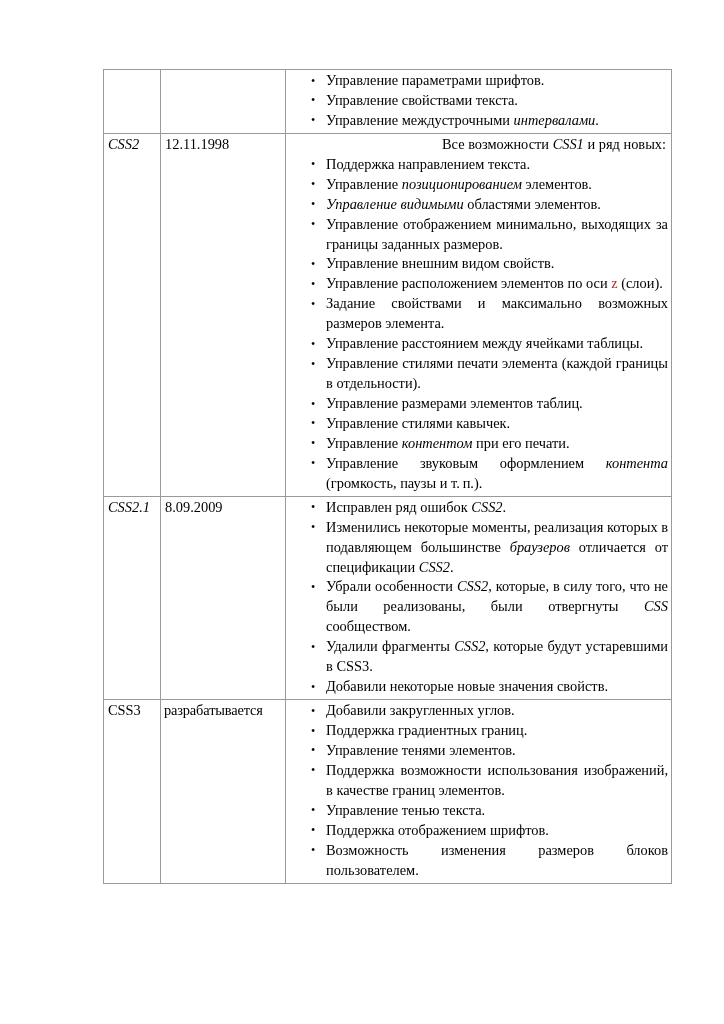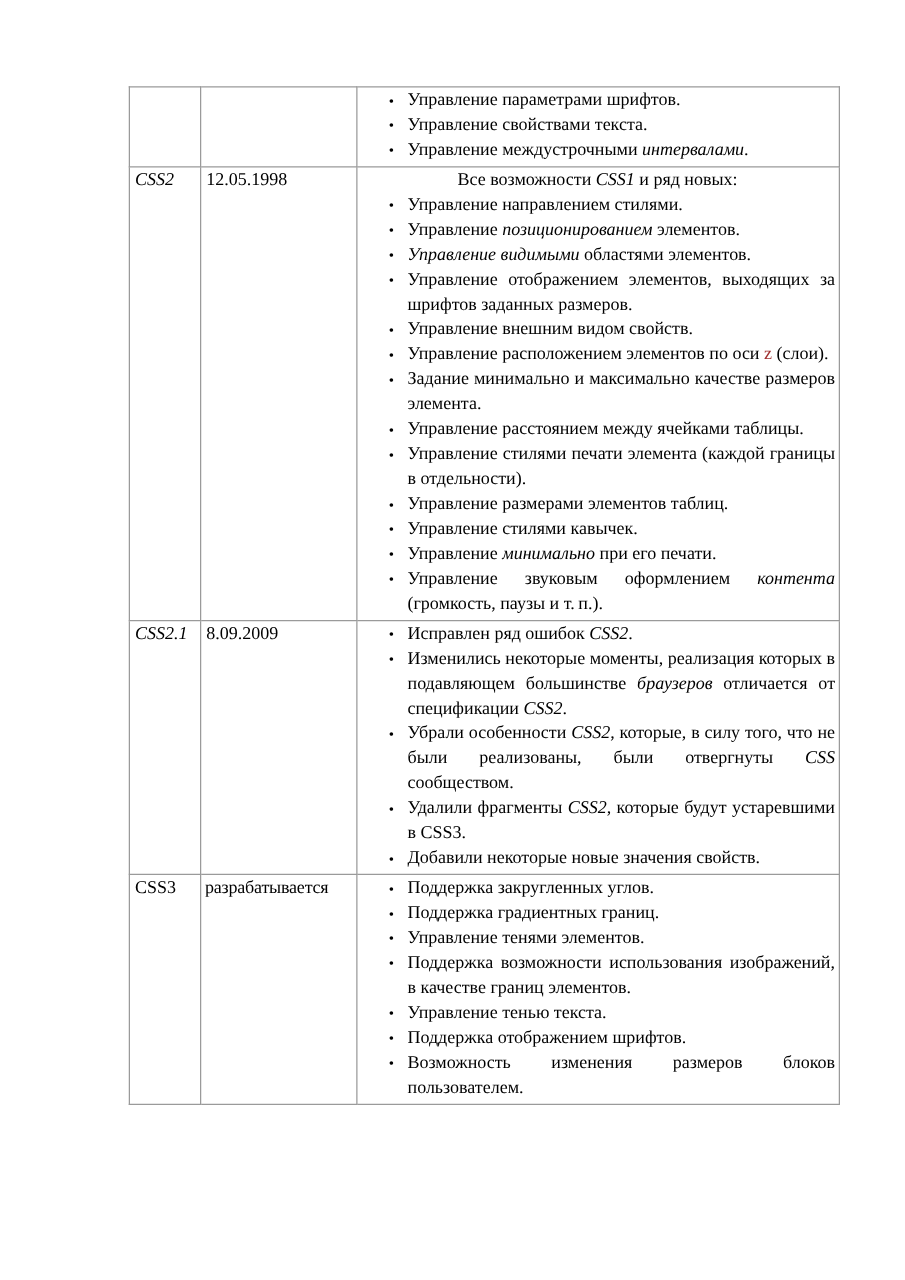--- a/index.html
+++ b/index.html
@@ -60,21 +60,21 @@
   }
   .cell-date.squeeze {
     letter-spacing: -0.15px;
     padding-left: 3px;
     padding-right: 1px;
   }
 
   .intro-line {
     margin: 0 0 0 0;
     padding: 0 2px 0 0;
-    text-align: center;
+    text-align: right;
   }
 
   ul.bullets {
     list-style: none;
     margin: 0;
     padding: 0;
   }
   ul.bullets > li {
     position: relative;
     padding-left: 36px;
@@ -140,59 +140,59 @@
               </li>
             <li>
                 <span class="txt">Управление междустрочными <i>интервалами</i>.</span>
               </li>
           </ul>
         </td>
       </tr>
 
       <tr>
         <td class="cell-version">CSS2</td>
-        <td class="cell-date">12.05.1998</td>
+        <td class="cell-date">12.11.1998</td>
         <td class="cell-desc">
           <div class="intro-line">Все возможности <i>CSS1</i> и ряд новых:</div>
           <ul class="bullets">
             <li>
-                <span class="txt">Управление направлением стилями.</span>
+                <span class="txt">Поддержка направлением текста.</span>
               </li>
             <li>
                 <span class="txt">Управление <i>позиционированием</i> элементов.</span>
               </li>
             <li>
                 <span class="txt"><i>Управление видимыми</i> областями элементов.</span>
               </li>
             <li>
-                <span class="txt">Управление отображением элементов, выходящих за шрифтов заданных размеров.</span>
+                <span class="txt">Управление отображением минимально, выходящих за границы заданных размеров.</span>
               </li>
             <li>
                 <span class="txt">Управление внешним видом свойств.</span>
               </li>
             <li>
                 <span class="txt">Управление расположением элементов по оси <span class="zaxis">z</span> (слои).</span>
               </li>
             <li>
-                <span class="txt">Задание минимально и максимально качестве размеров элемента.</span>
+                <span class="txt">Задание свойствами и максимально возможных размеров элемента.</span>
               </li>
             <li>
                 <span class="txt">Управление расстоянием между ячейками таблицы.</span>
               </li>
             <li>
                 <span class="txt">Управление стилями печати элемента (каждой границы в отдельности).</span>
               </li>
             <li>
                 <span class="txt">Управление размерами элементов таблиц.</span>
               </li>
             <li>
                 <span class="txt">Управление стилями кавычек.</span>
               </li>
             <li>
-                <span class="txt">Управление <i>минимально</i> при его печати.</span>
+                <span class="txt">Управление <i>контентом</i> при его печати.</span>
               </li>
             <li>
                 <span class="txt">Управление звуковым оформлением <i>контента</i> (громкость, паузы и т. п.).</span>
               </li>
           </ul>
         </td>
       </tr>
 
       <tr>
         <td class="cell-version">CSS2.1</td>
@@ -217,21 +217,21 @@
           </ul>
         </td>
       </tr>
 
       <tr>
         <td class="cell-version upright">CSS3</td>
         <td class="cell-date squeeze">разрабатывается</td>
         <td class="cell-desc">
           <ul class="bullets">
             <li>
-                <span class="txt">Поддержка закругленных углов.</span>
+                <span class="txt">Добавили закругленных углов.</span>
               </li>
             <li>
                 <span class="txt">Поддержка градиентных границ.</span>
               </li>
             <li>
                 <span class="txt">Управление тенями элементов.</span>
               </li>
             <li class="deep-hang">
                 <span class="txt"><span class="lead">Поддержка возможности использования изображений, в качестве границ элементов.</span></span>
               </li>

